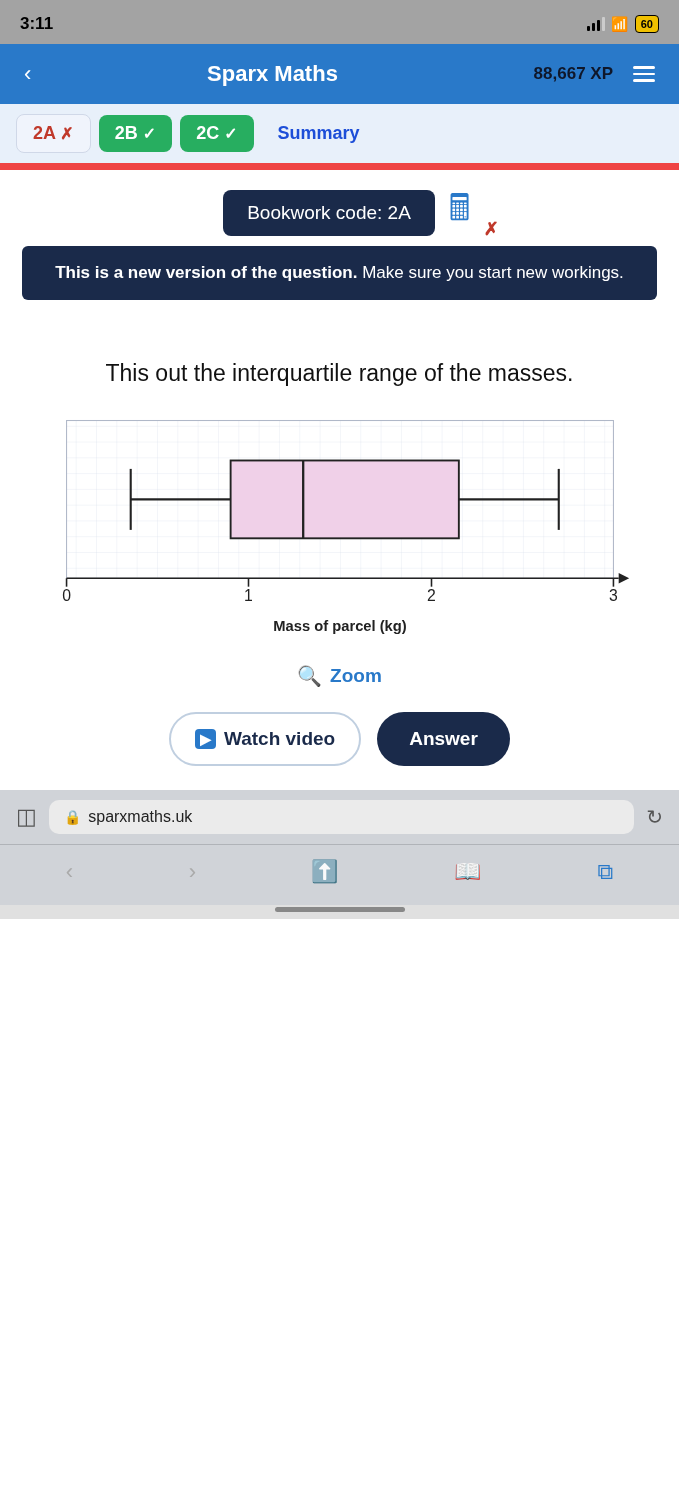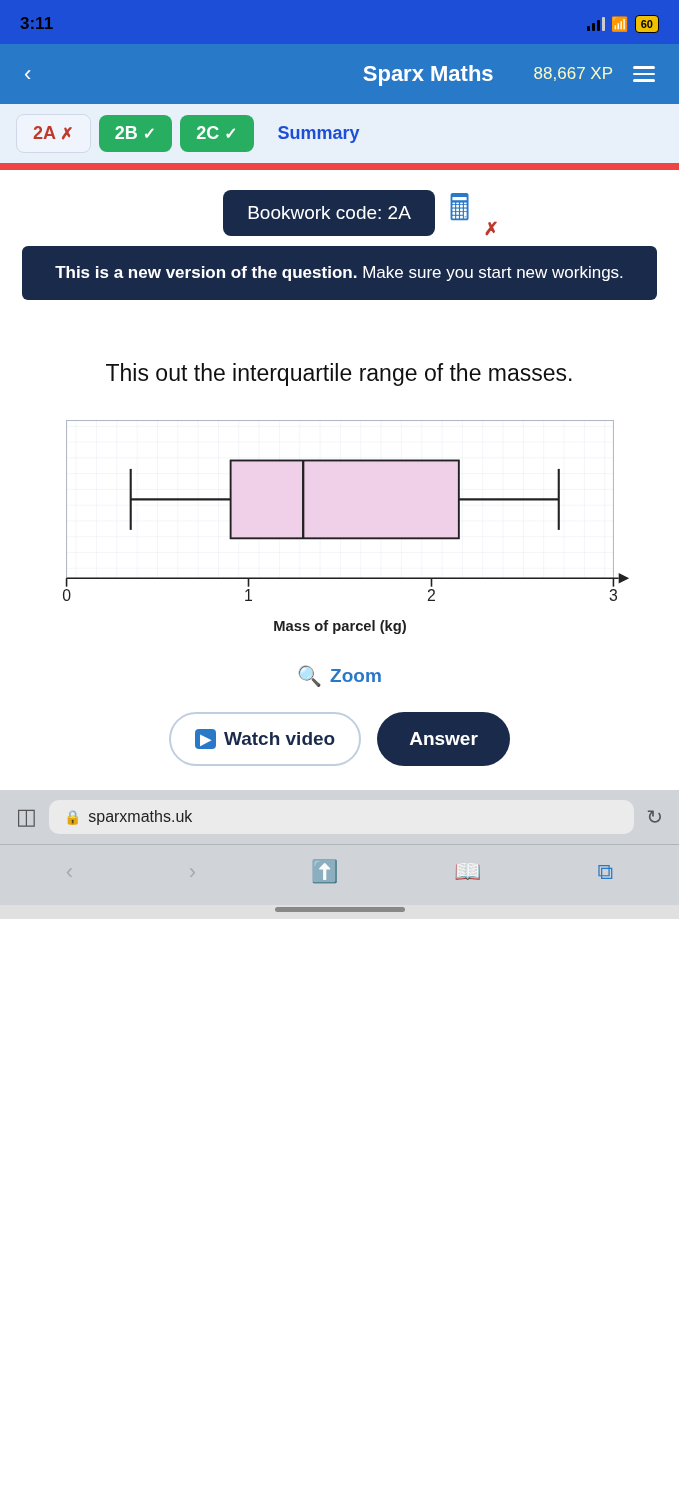--- a/index.html
+++ b/index.html
@@ -11,21 +11,21 @@
       background: #fff;
       overflow-x: hidden;
     }
 
     
     .status-bar {
       display: flex;
       justify-content: space-between;
       align-items: center;
       padding: 8px 20px 4px 20px;
-      background: #1d4ed8;
+      background: #a3a3a3;
       height: 44px;
     }
     .status-time {
       font-size: 17px;
       font-weight: 700;
       color: #000;
     }
     .status-icons {
       display: flex;
       align-items: center;
@@ -70,26 +70,26 @@
       font-size: 22px;
       font-weight: 300;
       cursor: pointer;
       padding: 4px 8px;
     }
     .header-title {
       flex: 1;
       color: #fff;
       font-size: 22px;
       font-weight: 700;
-      text-align: right;
+      text-align: center;
     }
     .header-xp {
-      color: #fef9c3;
+      color: #0f172a;
       font-size: 17px;
-      font-weight: 400;
+      font-weight: 700;
       padding-left: 28px;
     }
     .header-menu {
       color: #fff;
       font-size: 22px;
       font-weight: 700;
       padding: 4px 8px;
       cursor: pointer;
       display: flex;
       flex-direction: column;

